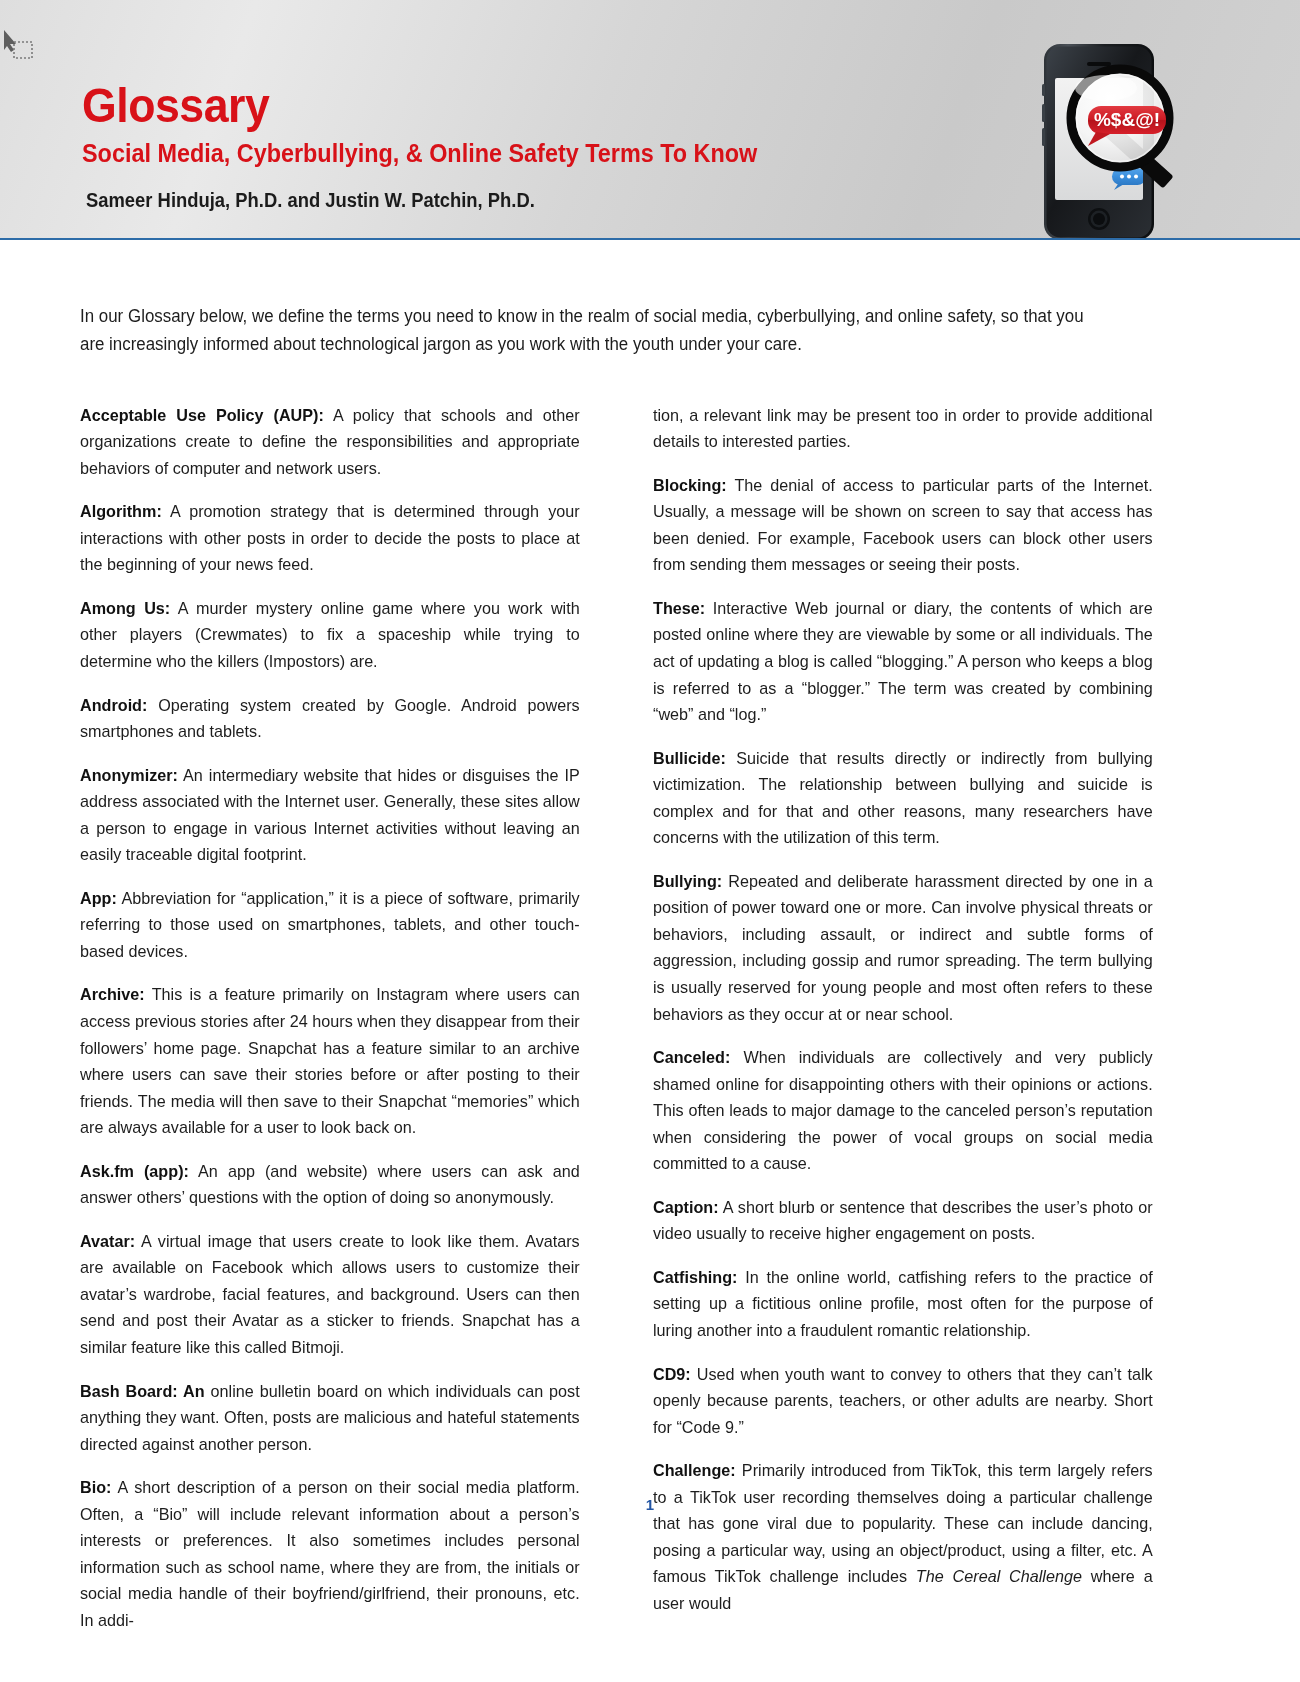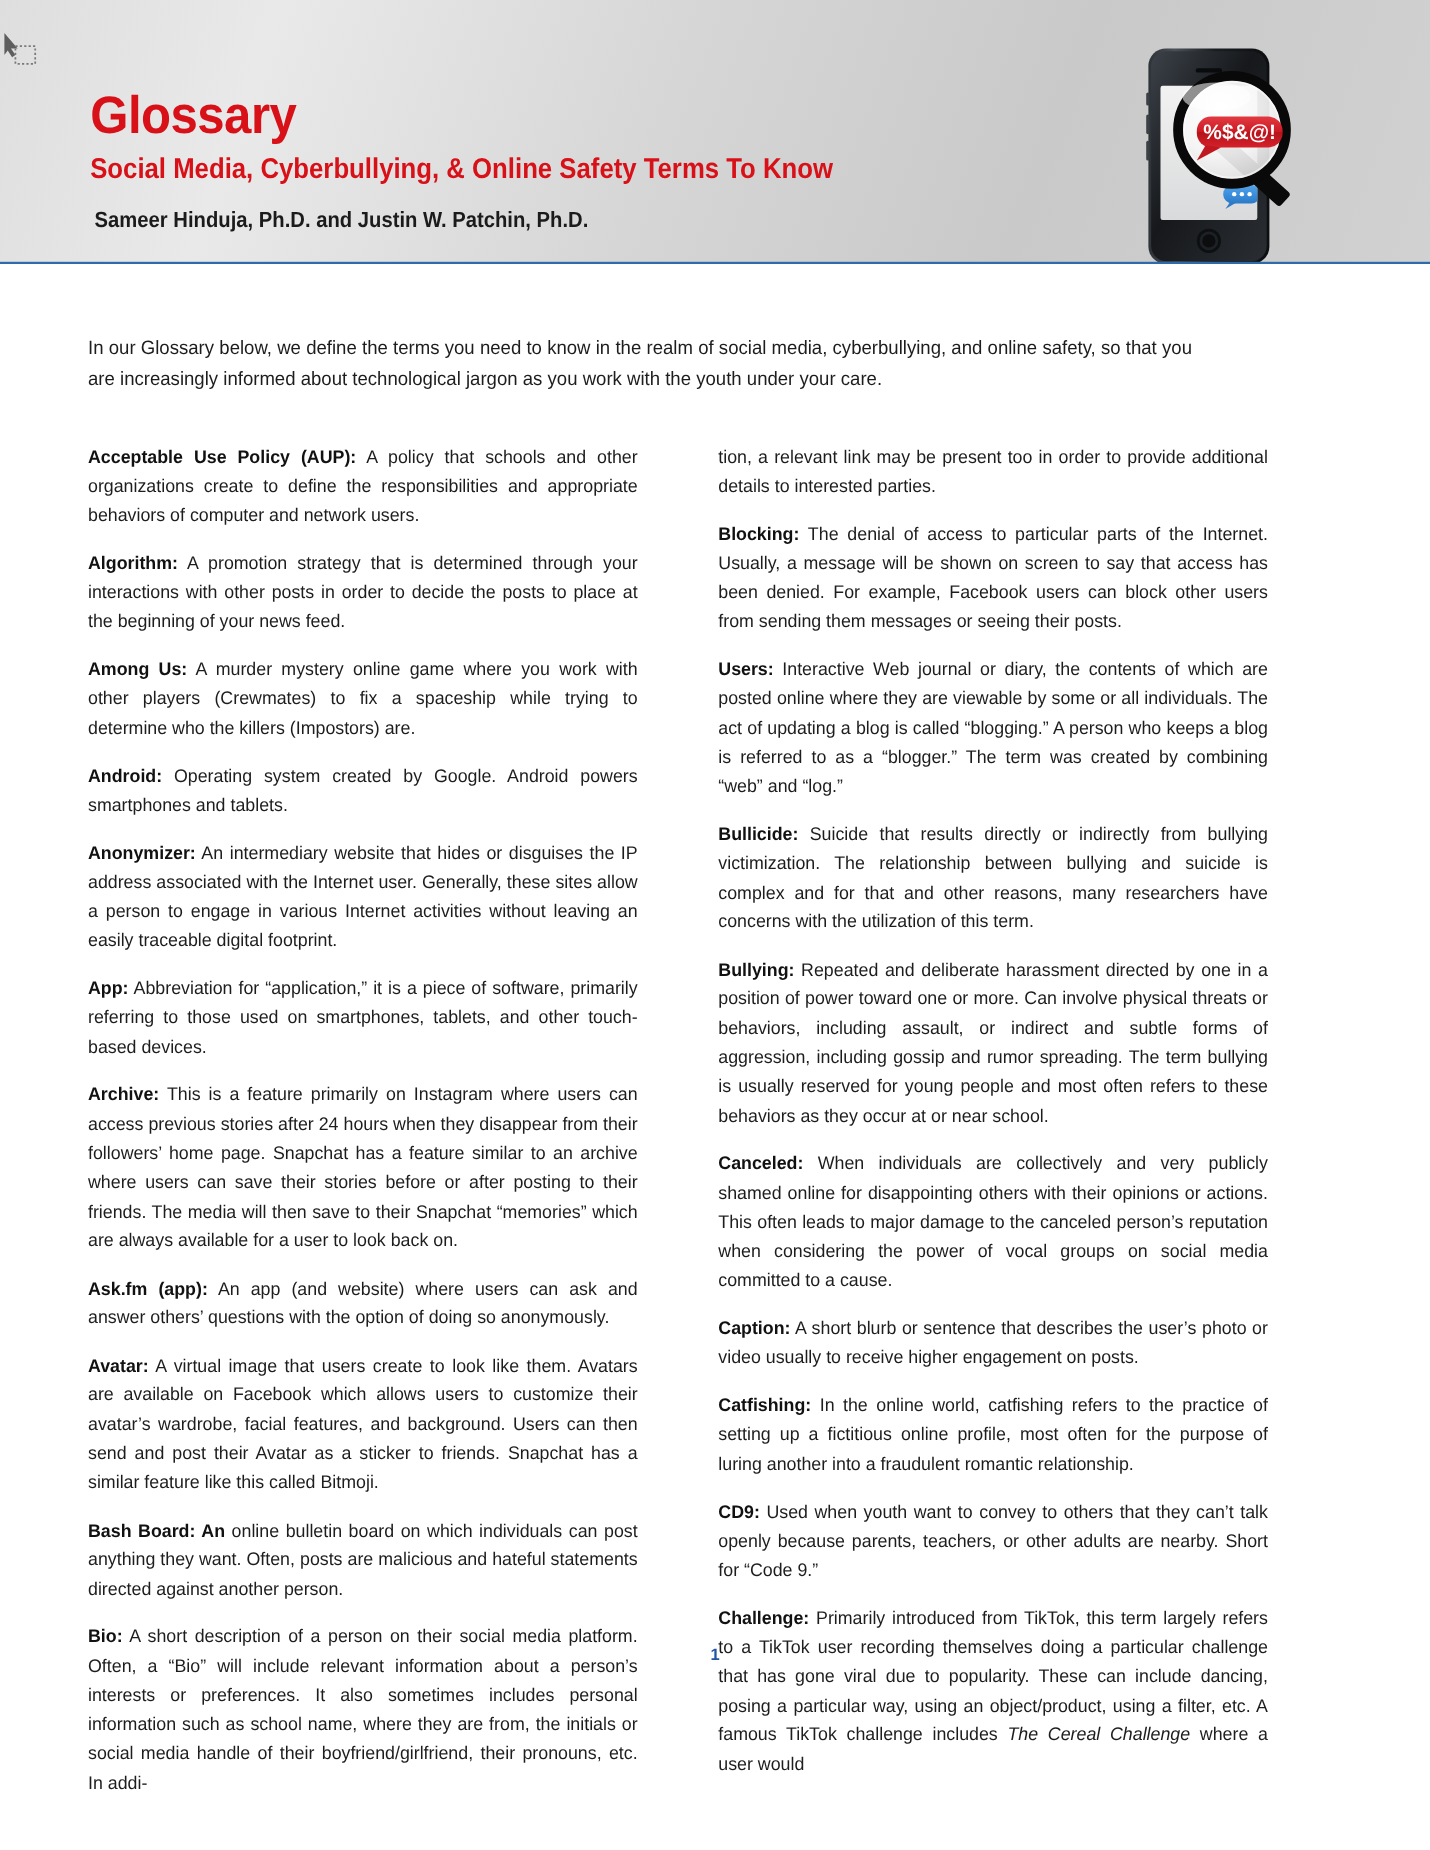--- a/index.html
+++ b/index.html
@@ -196,21 +196,21 @@
         <p class="entry"><span class="term">App:</span><span> Abbreviation for “application,” it is a piece of software, primarily referring to those used on smartphones, tablets, and other touch-based devices.</span></p>
         <p class="entry"><span class="term">Archive:</span><span> This is a feature primarily on Instagram where users can access previous stories after 24 hours when they disappear from their followers’ home page. Snapchat has a feature similar to an archive where users can save their stories before or after posting to their friends. The media will then save to their Snapchat “memories” which are always available for a user to look back on.</span></p>
         <p class="entry"><span class="term">Ask.fm (app):</span><span> An app (and website) where users can ask and answer others’ questions with the option of doing so anonymously.</span></p>
         <p class="entry"><span class="term">Avatar:</span><span> A virtual image that users create to look like them. Avatars are available on Facebook which allows users to customize their avatar’s wardrobe, facial features, and background. Users can then send and post their Avatar as a sticker to friends. Snapchat has a similar feature like this called Bitmoji.</span></p>
         <p class="entry"><span class="term">Bash Board: An</span><span> online bulletin board on which individuals can post anything they want. Often, posts are malicious and hateful statements directed against another person.</span></p>
         <p class="entry"><span class="term">Bio:</span><span> A short description of a person on their social media platform. Often, a “Bio” will include relevant information about a person’s interests or preferences. It also sometimes includes personal information such as school name, where they are from, the initials or social media handle of their boyfriend/girlfriend, their pronouns, etc. In addi-</span></p>
       </div>
     <div class="col" id="col-right">
         <p class="entry"><span>tion, a relevant link may be present too in order to provide additional details to interested parties.</span></p>
         <p class="entry"><span class="term">Blocking:</span><span> The denial of access to particular parts of the Internet. Usually, a message will be shown on screen to say that access has been denied. For example, Facebook users can block other users from sending them messages or seeing their posts.</span></p>
-        <p class="entry"><span class="term">Users:</span><span> Interactive Web journal or diary, the contents of which are posted online where they are viewable by some or all individuals. The act of updating a blog is called “blogging.” A person who keeps a blog is referred to as a “blogger.” The term was created by combining “web” and “log.”</span></p>
+        <p class="entry"><span class="term">These:</span><span> Interactive Web journal or diary, the contents of which are posted online where they are viewable by some or all individuals. The act of updating a blog is called “blogging.” A person who keeps a blog is referred to as a “blogger.” The term was created by combining “web” and “log.”</span></p>
         <p class="entry"><span class="term">Bullicide:</span><span> Suicide that results directly or indirectly from bullying victimization. The relationship between bullying and suicide is complex and for that and other reasons, many researchers have concerns with the utilization of this term.</span></p>
         <p class="entry"><span class="term">Bullying:</span><span> Repeated and deliberate harassment directed by one in a position of power toward one or more. Can involve physical threats or behaviors, including assault, or indirect and subtle forms of aggression, including gossip and rumor spreading. The term bullying is usually reserved for young people and most often refers to these behaviors as they occur at or near school.</span></p>
         <p class="entry"><span class="term">Canceled:</span><span> When individuals are collectively and very publicly shamed online for disappointing others with their opinions or actions. This often leads to major damage to the canceled person’s reputation when considering the power of vocal groups on social media committed to a cause.</span></p>
         <p class="entry"><span class="term">Caption:</span><span> A short blurb or sentence that describes the user’s photo or video usually to receive higher engagement on posts.</span></p>
         <p class="entry"><span class="term">Catfishing:</span><span> In the online world, catfishing refers to the practice of setting up a fictitious online profile, most often for the purpose of luring another into a fraudulent romantic relationship.</span></p>
         <p class="entry"><span class="term">CD9:</span><span> Used when youth want to convey to others that they can’t talk openly because parents, teachers, or other adults are nearby. Short for “Code 9.”</span></p>
         <p class="entry"><span class="term">Challenge:</span><span> Primarily introduced from TikTok, this term largely refers to a TikTok user recording themselves doing a particular challenge that has gone viral due to popularity. These can include dancing, posing a particular way, using an object/product, using a filter, etc. A famous TikTok challenge includes </span><i>The Cereal Challenge</i><span> where a user would</span></p>
       </div>
   </div>
 

